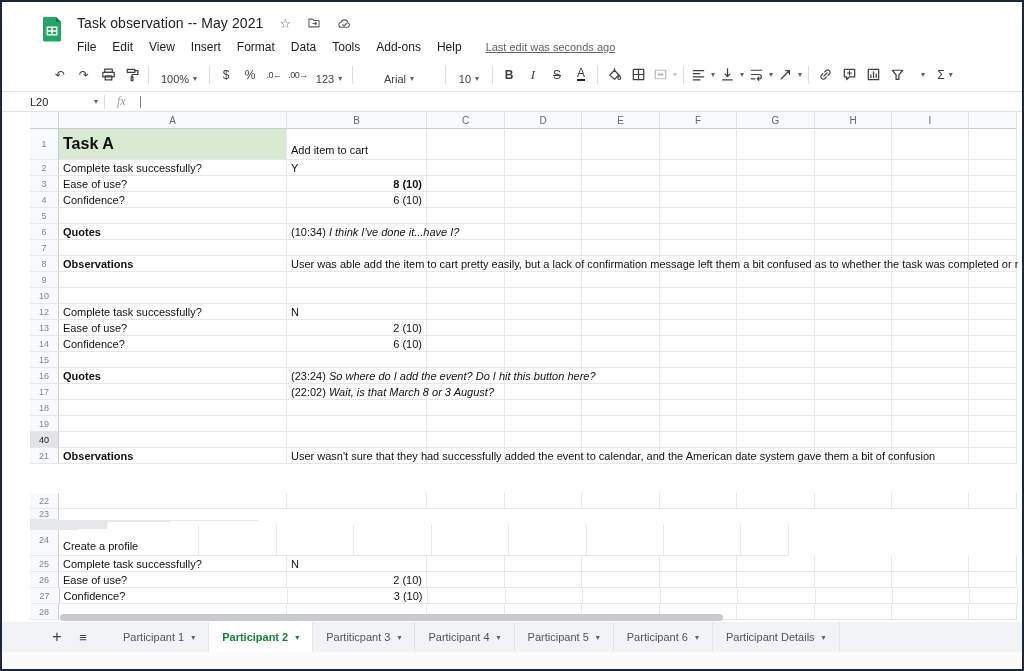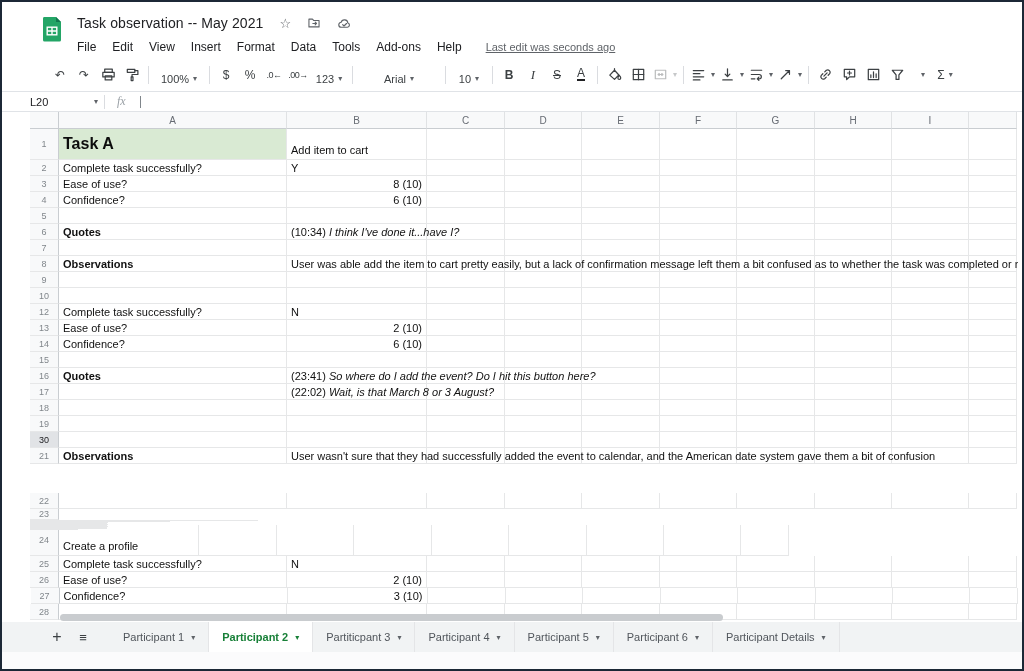--- a/index.html
+++ b/index.html
@@ -340,21 +340,21 @@
         <div class="cell" style="width: 78px;"></div>
         <div class="cell" style="width: 77px;"></div>
         <div class="cell" style="width: 78px;"></div>
         <div class="cell" style="width: 77px;"></div>
         <div class="cell" style="width: 77px;"></div>
         <div class="cell" style="width: 48px;"></div>
       </div>
       <div class="grow" style="height: 16px;">
         <div class="rowhdr" style="width: 29px;">3</div>
         <div class="cell acell" style="width: 228px;">Ease of use?</div>
-        <div class="cell bcell" style="width: 140px;">
+        <div class="cell bcell" style="width: 140px; font-weight: bold;">
           <span class="bv rt">8 (10)</span>
         </div>
         <div class="cell" style="width: 78px;"></div>
         <div class="cell" style="width: 77px;"></div>
         <div class="cell" style="width: 78px;"></div>
         <div class="cell" style="width: 77px;"></div>
         <div class="cell" style="width: 78px;"></div>
         <div class="cell" style="width: 77px;"></div>
         <div class="cell" style="width: 77px;"></div>
         <div class="cell" style="width: 48px;"></div>
@@ -511,21 +511,21 @@
         <div class="cell" style="width: 77px;"></div>
         <div class="cell" style="width: 78px;"></div>
         <div class="cell" style="width: 77px;"></div>
         <div class="cell" style="width: 77px;"></div>
         <div class="cell" style="width: 48px;"></div>
       </div>
       <div class="grow" style="height: 16px;">
         <div class="rowhdr" style="width: 29px;">16</div>
         <div class="cell acell lbl-bold" style="width: 228px;">Quotes</div>
         <div class="cell bcell" style="width: 140px;">
-          <span class="bv"><span>(23:41) </span><span class="it">So where do I add the event? Do I hit this button here?</span></span>
+          <span class="bv"><span>(23:24) </span><span class="it">So where do I add the event? Do I hit this button here?</span></span>
         </div>
         <div class="cell" style="width: 78px;"></div>
         <div class="cell" style="width: 77px;"></div>
         <div class="cell" style="width: 78px;"></div>
         <div class="cell" style="width: 77px;"></div>
         <div class="cell" style="width: 78px;"></div>
         <div class="cell" style="width: 77px;"></div>
         <div class="cell" style="width: 77px;"></div>
         <div class="cell" style="width: 48px;"></div>
       </div>
@@ -564,21 +564,21 @@
         <div class="cell" style="width: 78px;"></div>
         <div class="cell" style="width: 77px;"></div>
         <div class="cell" style="width: 78px;"></div>
         <div class="cell" style="width: 77px;"></div>
         <div class="cell" style="width: 78px;"></div>
         <div class="cell" style="width: 77px;"></div>
         <div class="cell" style="width: 77px;"></div>
         <div class="cell" style="width: 48px;"></div>
       </div>
       <div class="grow" style="height: 16px;">
-        <div class="rowhdr sel" style="width: 29px; background: rgb(225, 227, 230);">30</div>
+        <div class="rowhdr sel" style="width: 29px; background: rgb(225, 227, 230);">40</div>
         <div class="cell acell" style="width: 228px;"></div>
         <div class="cell" style="width: 140px;"></div>
         <div class="cell" style="width: 78px;"></div>
         <div class="cell" style="width: 77px;"></div>
         <div class="cell" style="width: 78px;"></div>
         <div class="cell" style="width: 77px;"></div>
         <div class="cell" style="width: 78px;"></div>
         <div class="cell" style="width: 77px;"></div>
         <div class="cell" style="width: 77px;"></div>
         <div class="cell" style="width: 48px;"></div>

